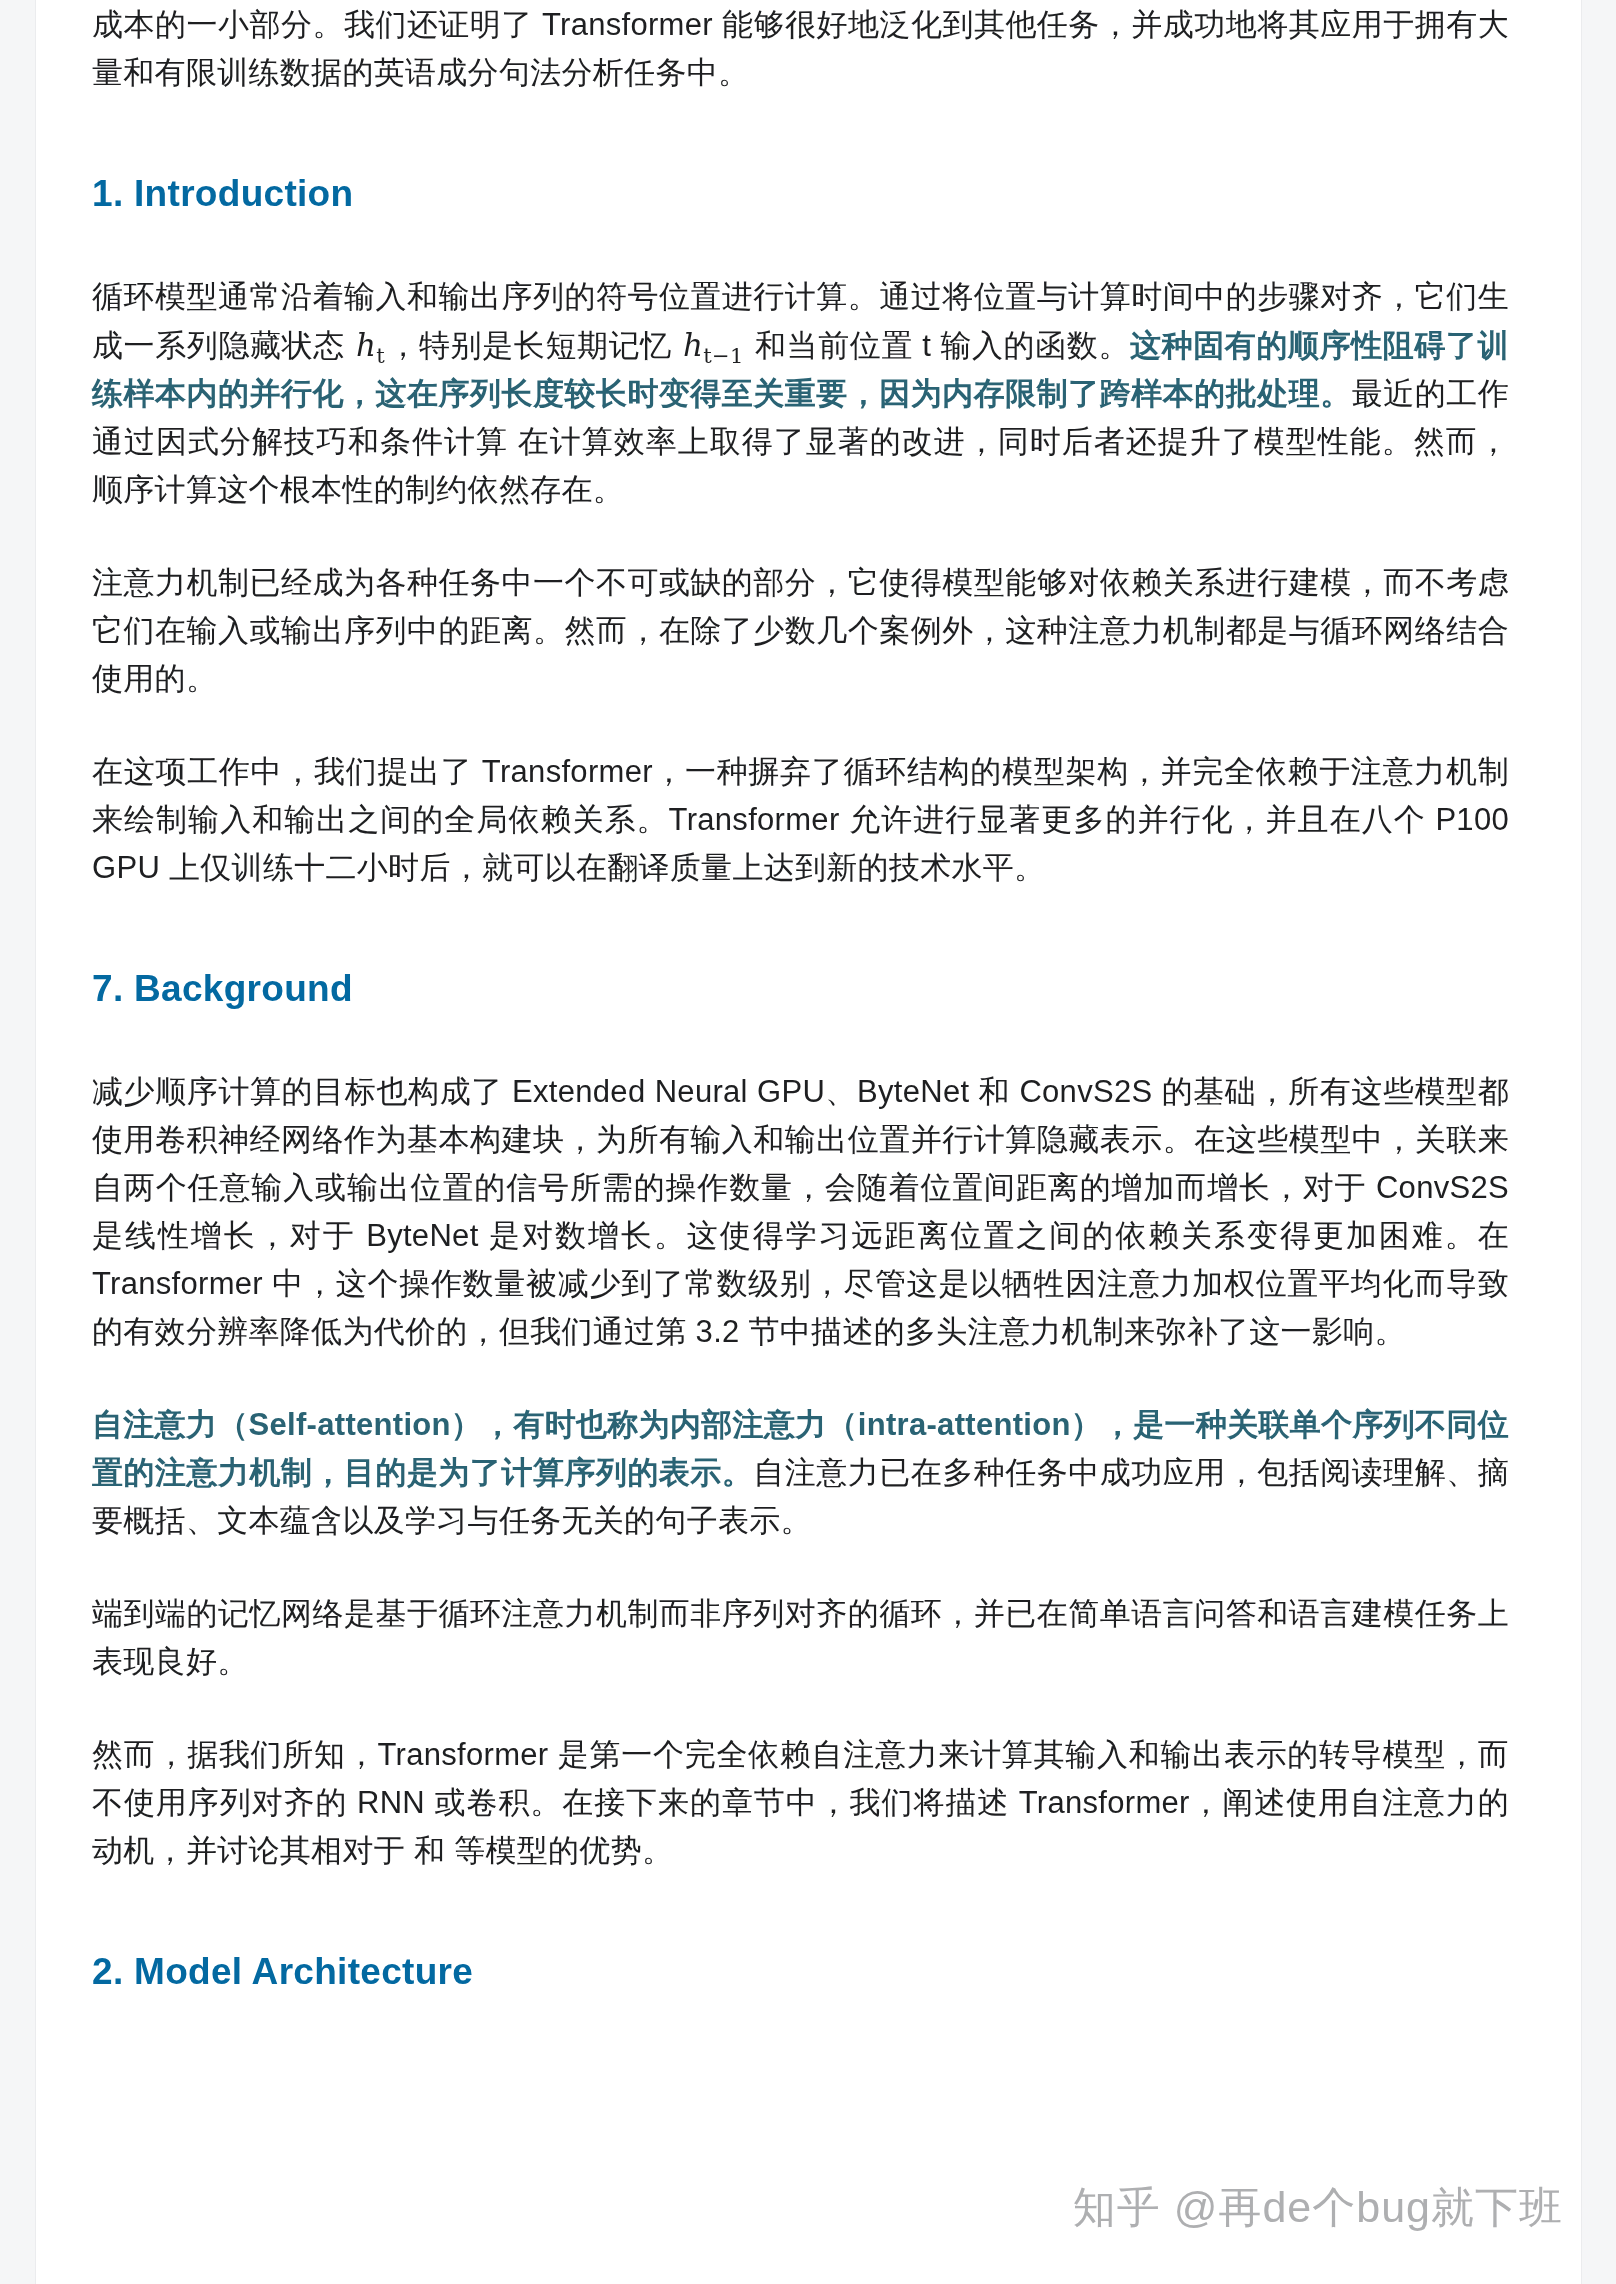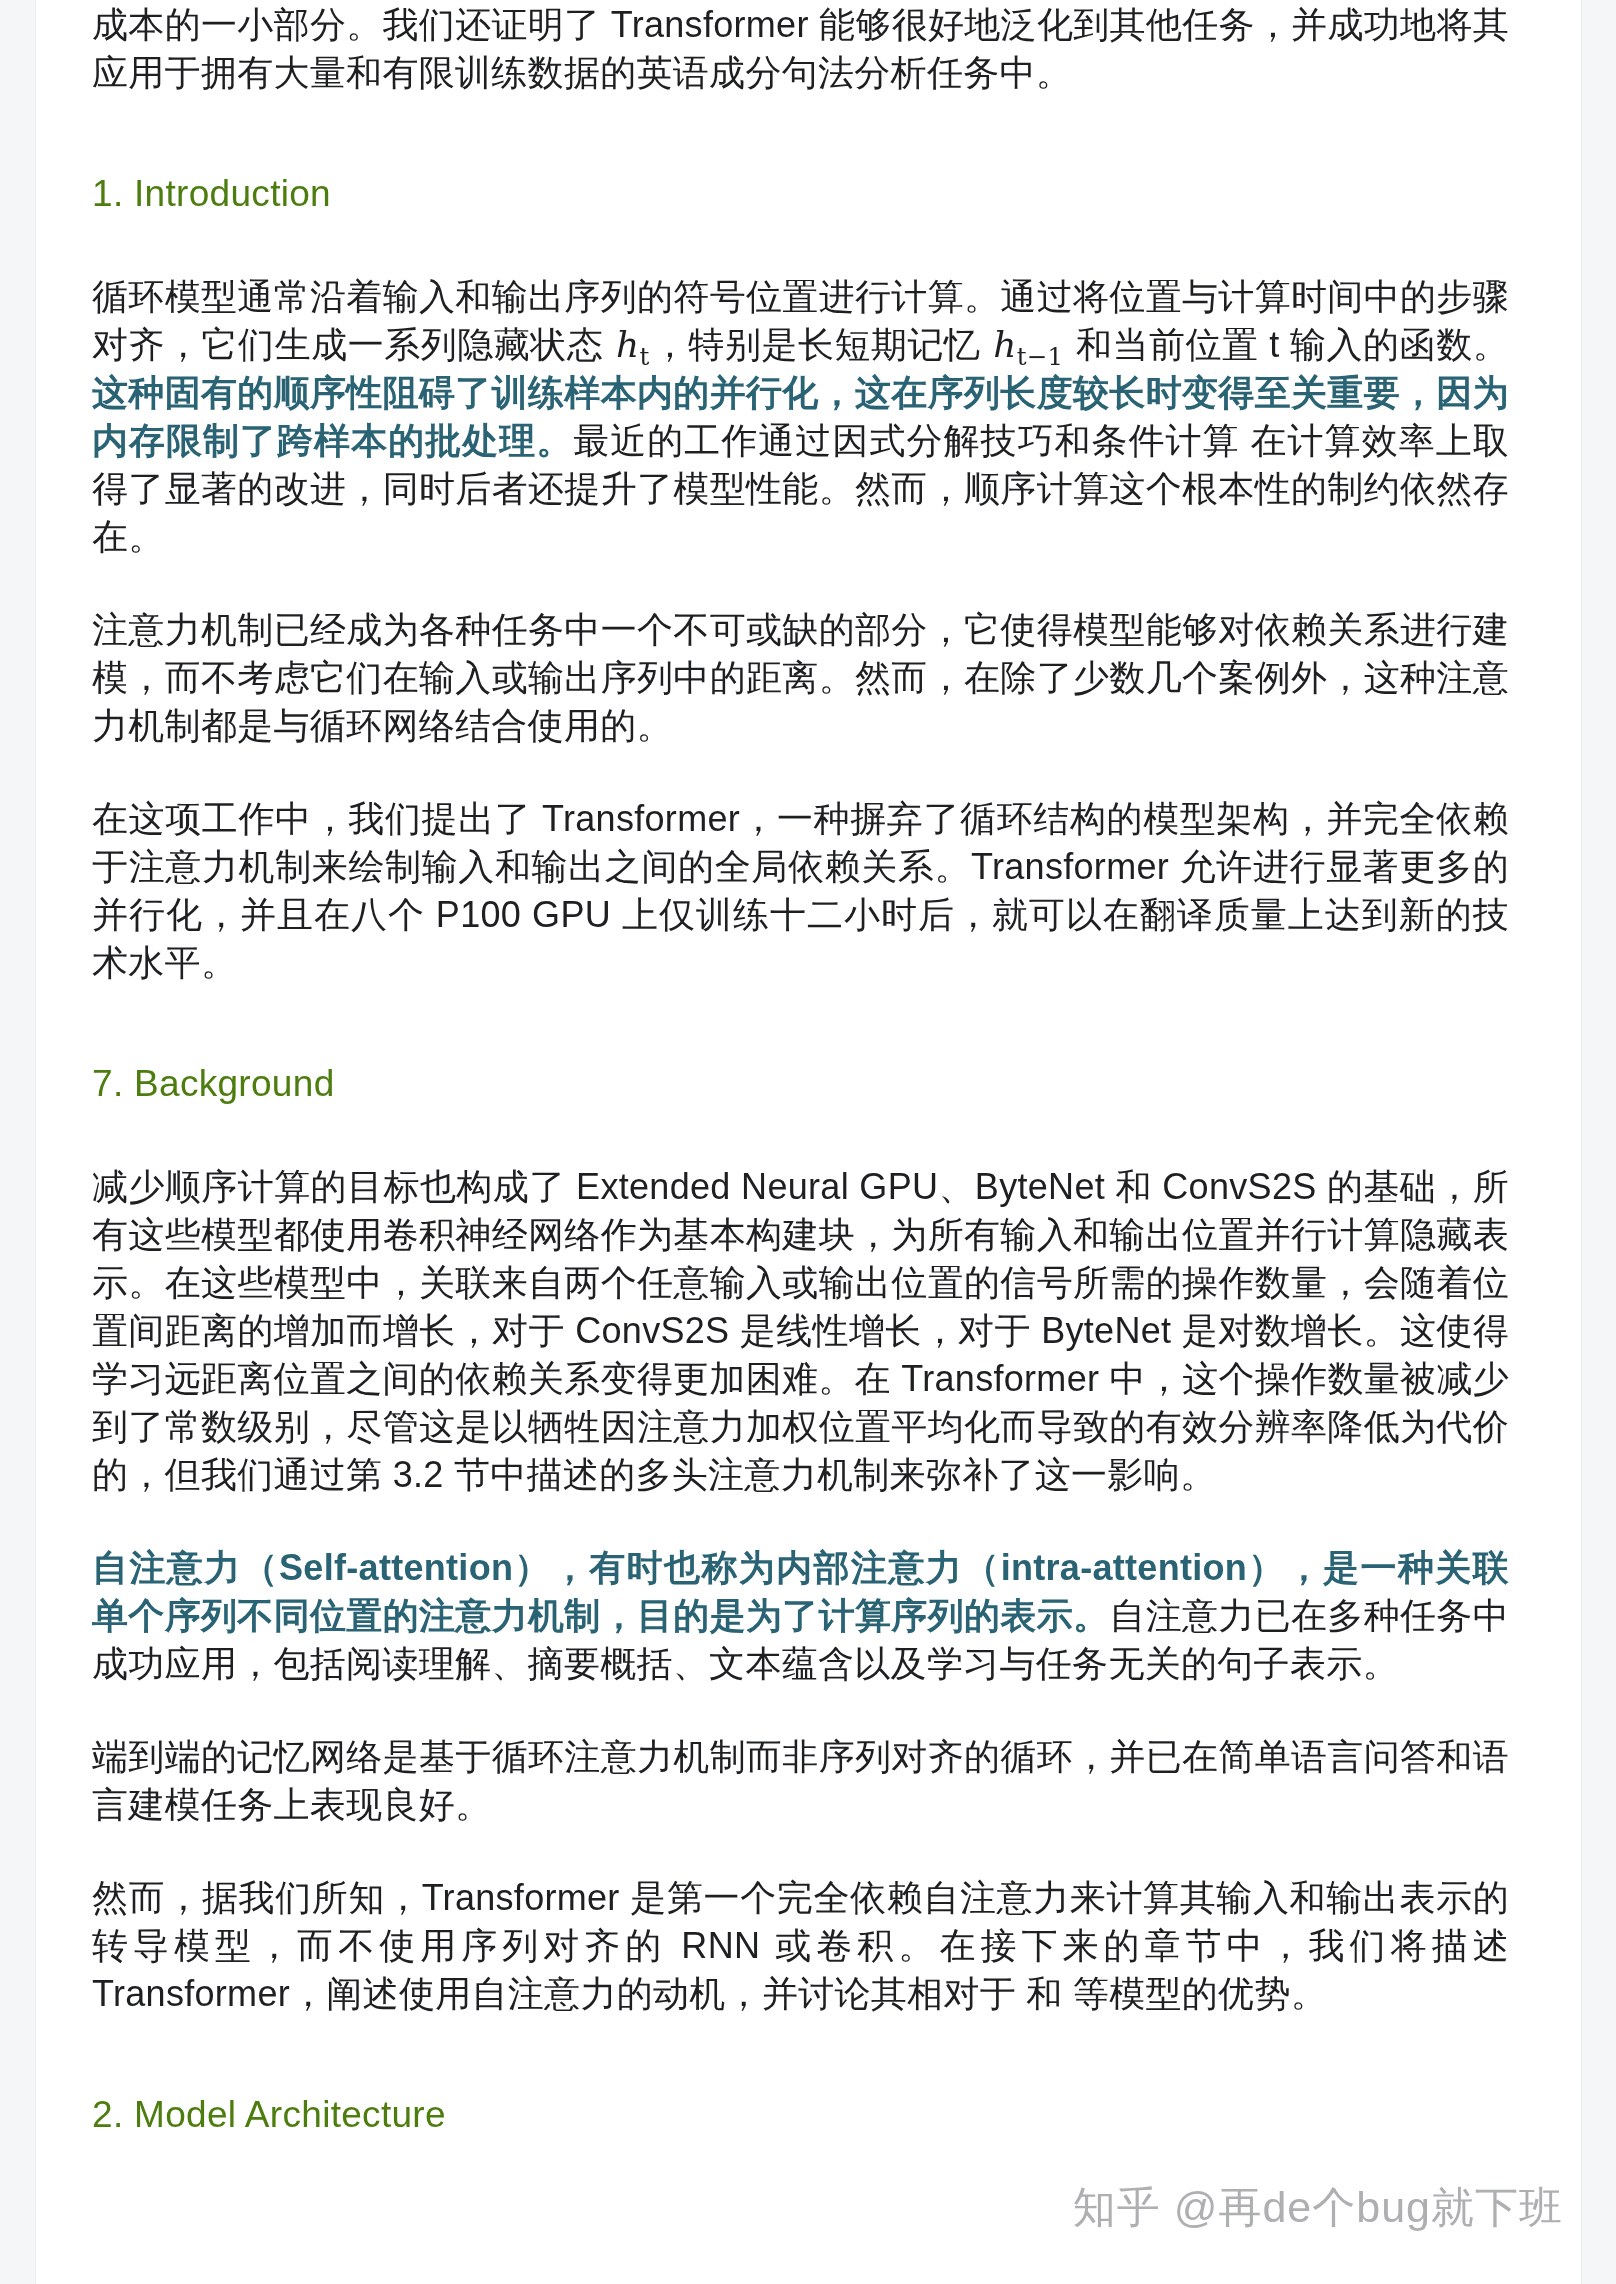--- a/index.html
+++ b/index.html
@@ -17,32 +17,32 @@
     right: 35px;
     top: 0;
     bottom: 0;
     background: #ffffff;
     border-left: 0.5px solid #ebecee;
     border-right: 0.5px solid #ebecee;
     padding: 1px 56px 0 56px;
     box-sizing: border-box;
   }
   .article p {
-    font-size: 36px;
+    font-size: 31px;
     line-height: 48px;
     color: #1e1f21;
     margin: 0 16px 45px 0;
     text-align: justify;
     letter-spacing: 0.3px;
   }
   .article h2 {
     font-size: 37px;
     line-height: 43px;
-    font-weight: 400;
-    color: #4d7c0f;
+    font-weight: 700;
+    color: #0369a1;
     margin: 75px 0 58px 0;
     letter-spacing: 0.3px;
   }
   .article p .em {
     font-weight: 700;
     color: #2a6374;
   }
   .math {
     font-family: "DejaVu Serif", "Liberation Serif", serif;
     font-style: italic;

